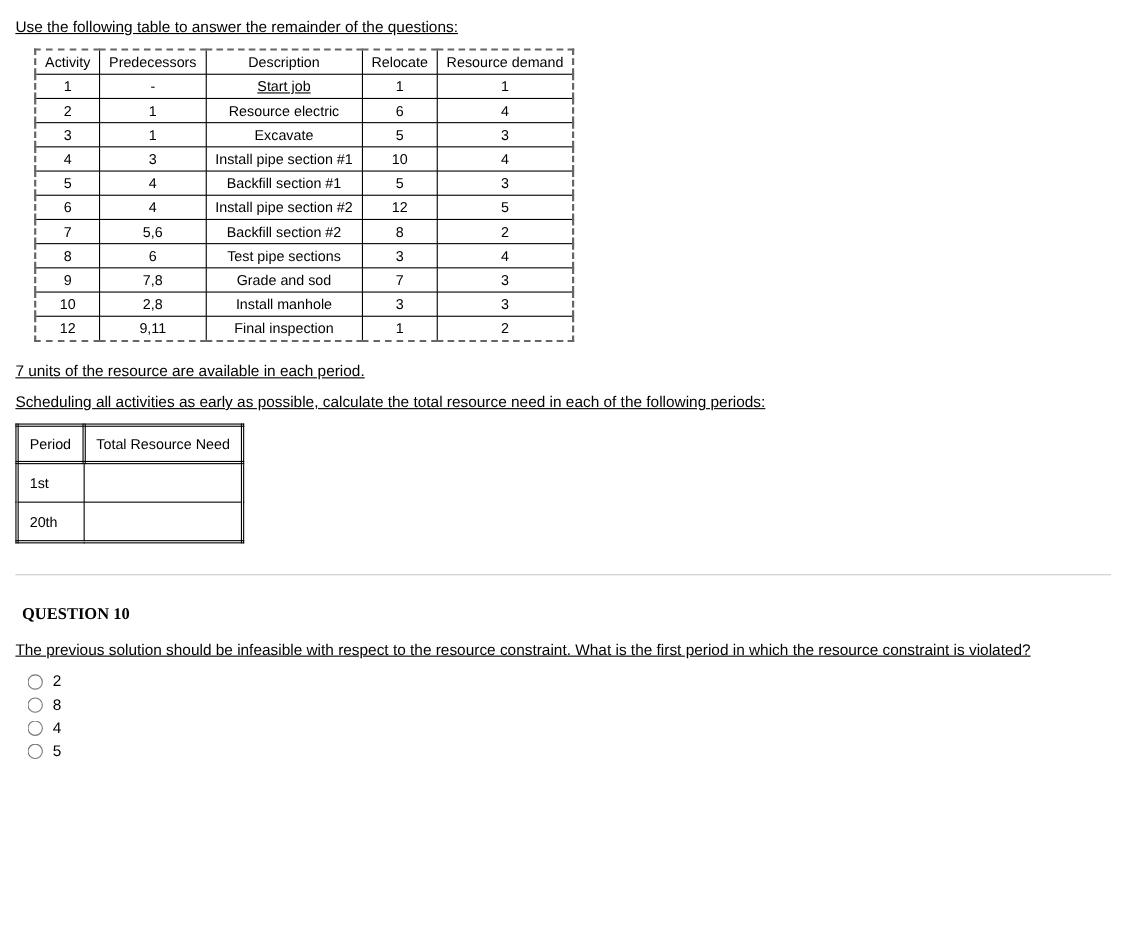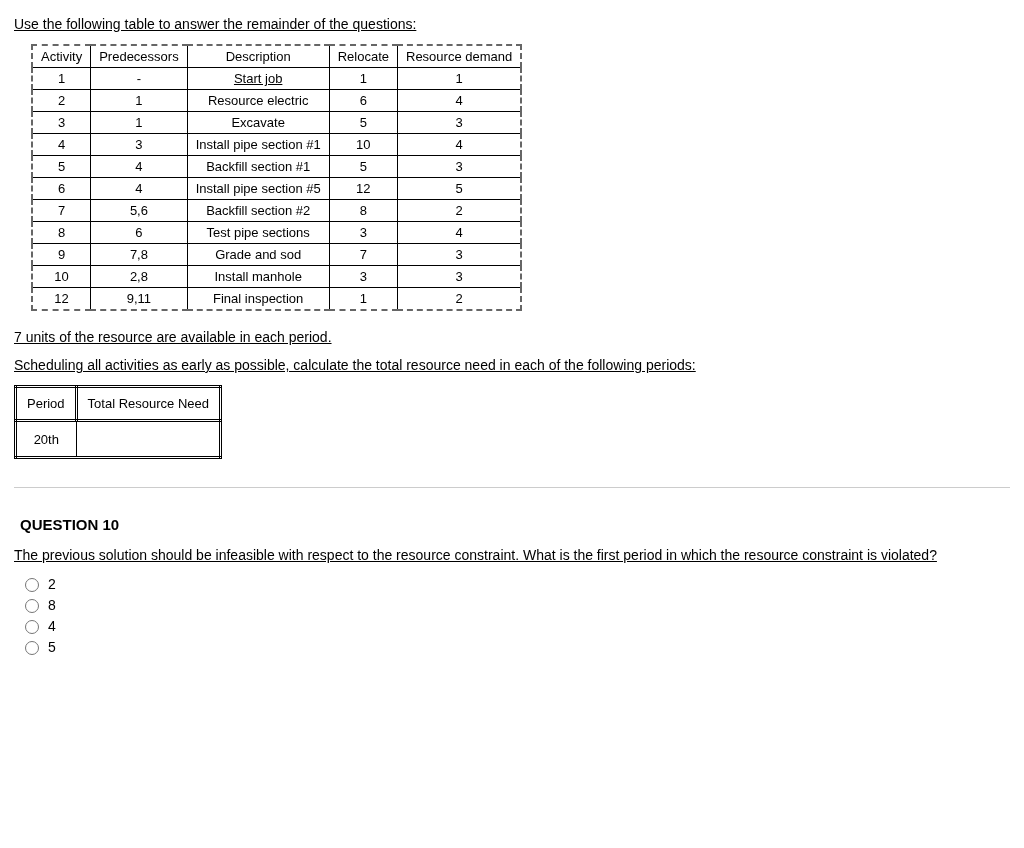--- a/index.html
+++ b/index.html
@@ -34,21 +34,21 @@
     border: 1px solid #000;
   }
   .tbl2 {
     border-collapse: collapse;
     border: 3px double #000;
   }
   .tbl2 td, .tbl2 th {
     border: 1px solid #000;
     padding: 8px 10px;
     font-size: 13px;
-    text-align: center;
+    text-align: left;
     font-weight: normal;
   }
   .tbl2 th {
     border: 3px double #000;
   }
   .tbl2 .hdr {
     border: 3px double #000;
   }
   .input-cell {
     min-width: 120px;
@@ -56,20 +56,21 @@
   }
   hr {
     border: none;
     border-top: 1px solid #ccc;
     margin: 28px 0;
   }
   .qtitle {
     font-weight: bold;
     font-size: 15px;
     margin: 10px 0 14px 6px;
+    font-family: Liberation Serif, serif;
   }
   .options {
     margin-left: 6px;
   }
   .opt {
     display: flex;
     align-items: center;
     gap: 6px;
     margin: 4px 0;
     font-size: 14px;
@@ -124,21 +125,21 @@
   <tr>
         <td>5</td>
         <td>4</td>
         <td>Backfill section #1</td>
         <td>5</td>
         <td>3</td>
       </tr>
   <tr>
         <td>6</td>
         <td>4</td>
-        <td>Install pipe section #5</td>
+        <td>Install pipe section #2</td>
         <td>12</td>
         <td>5</td>
       </tr>
   <tr>
         <td>7</td>
         <td>5,6</td>
         <td>Backfill section #2</td>
         <td>8</td>
         <td>2</td>
       </tr>
@@ -177,20 +178,24 @@
 
 <p>Scheduling all activities as early as possible, calculate the total resource need in each of the following periods:</p>
 
 <table class="tbl2">
   <tbody>
       <tr>
     <th class="hdr">Period</th>
     <th class="hdr">Total Resource Need</th>
   </tr>
   <tr>
+    <td>1st</td>
+    <td class="input-cell"></td>
+  </tr>
+  <tr>
     <td>20th</td>
     <td class="input-cell"></td>
   </tr>
 </tbody>
   </table>
 
 <hr>
 
 <div class="qtitle">QUESTION 10</div>
 

